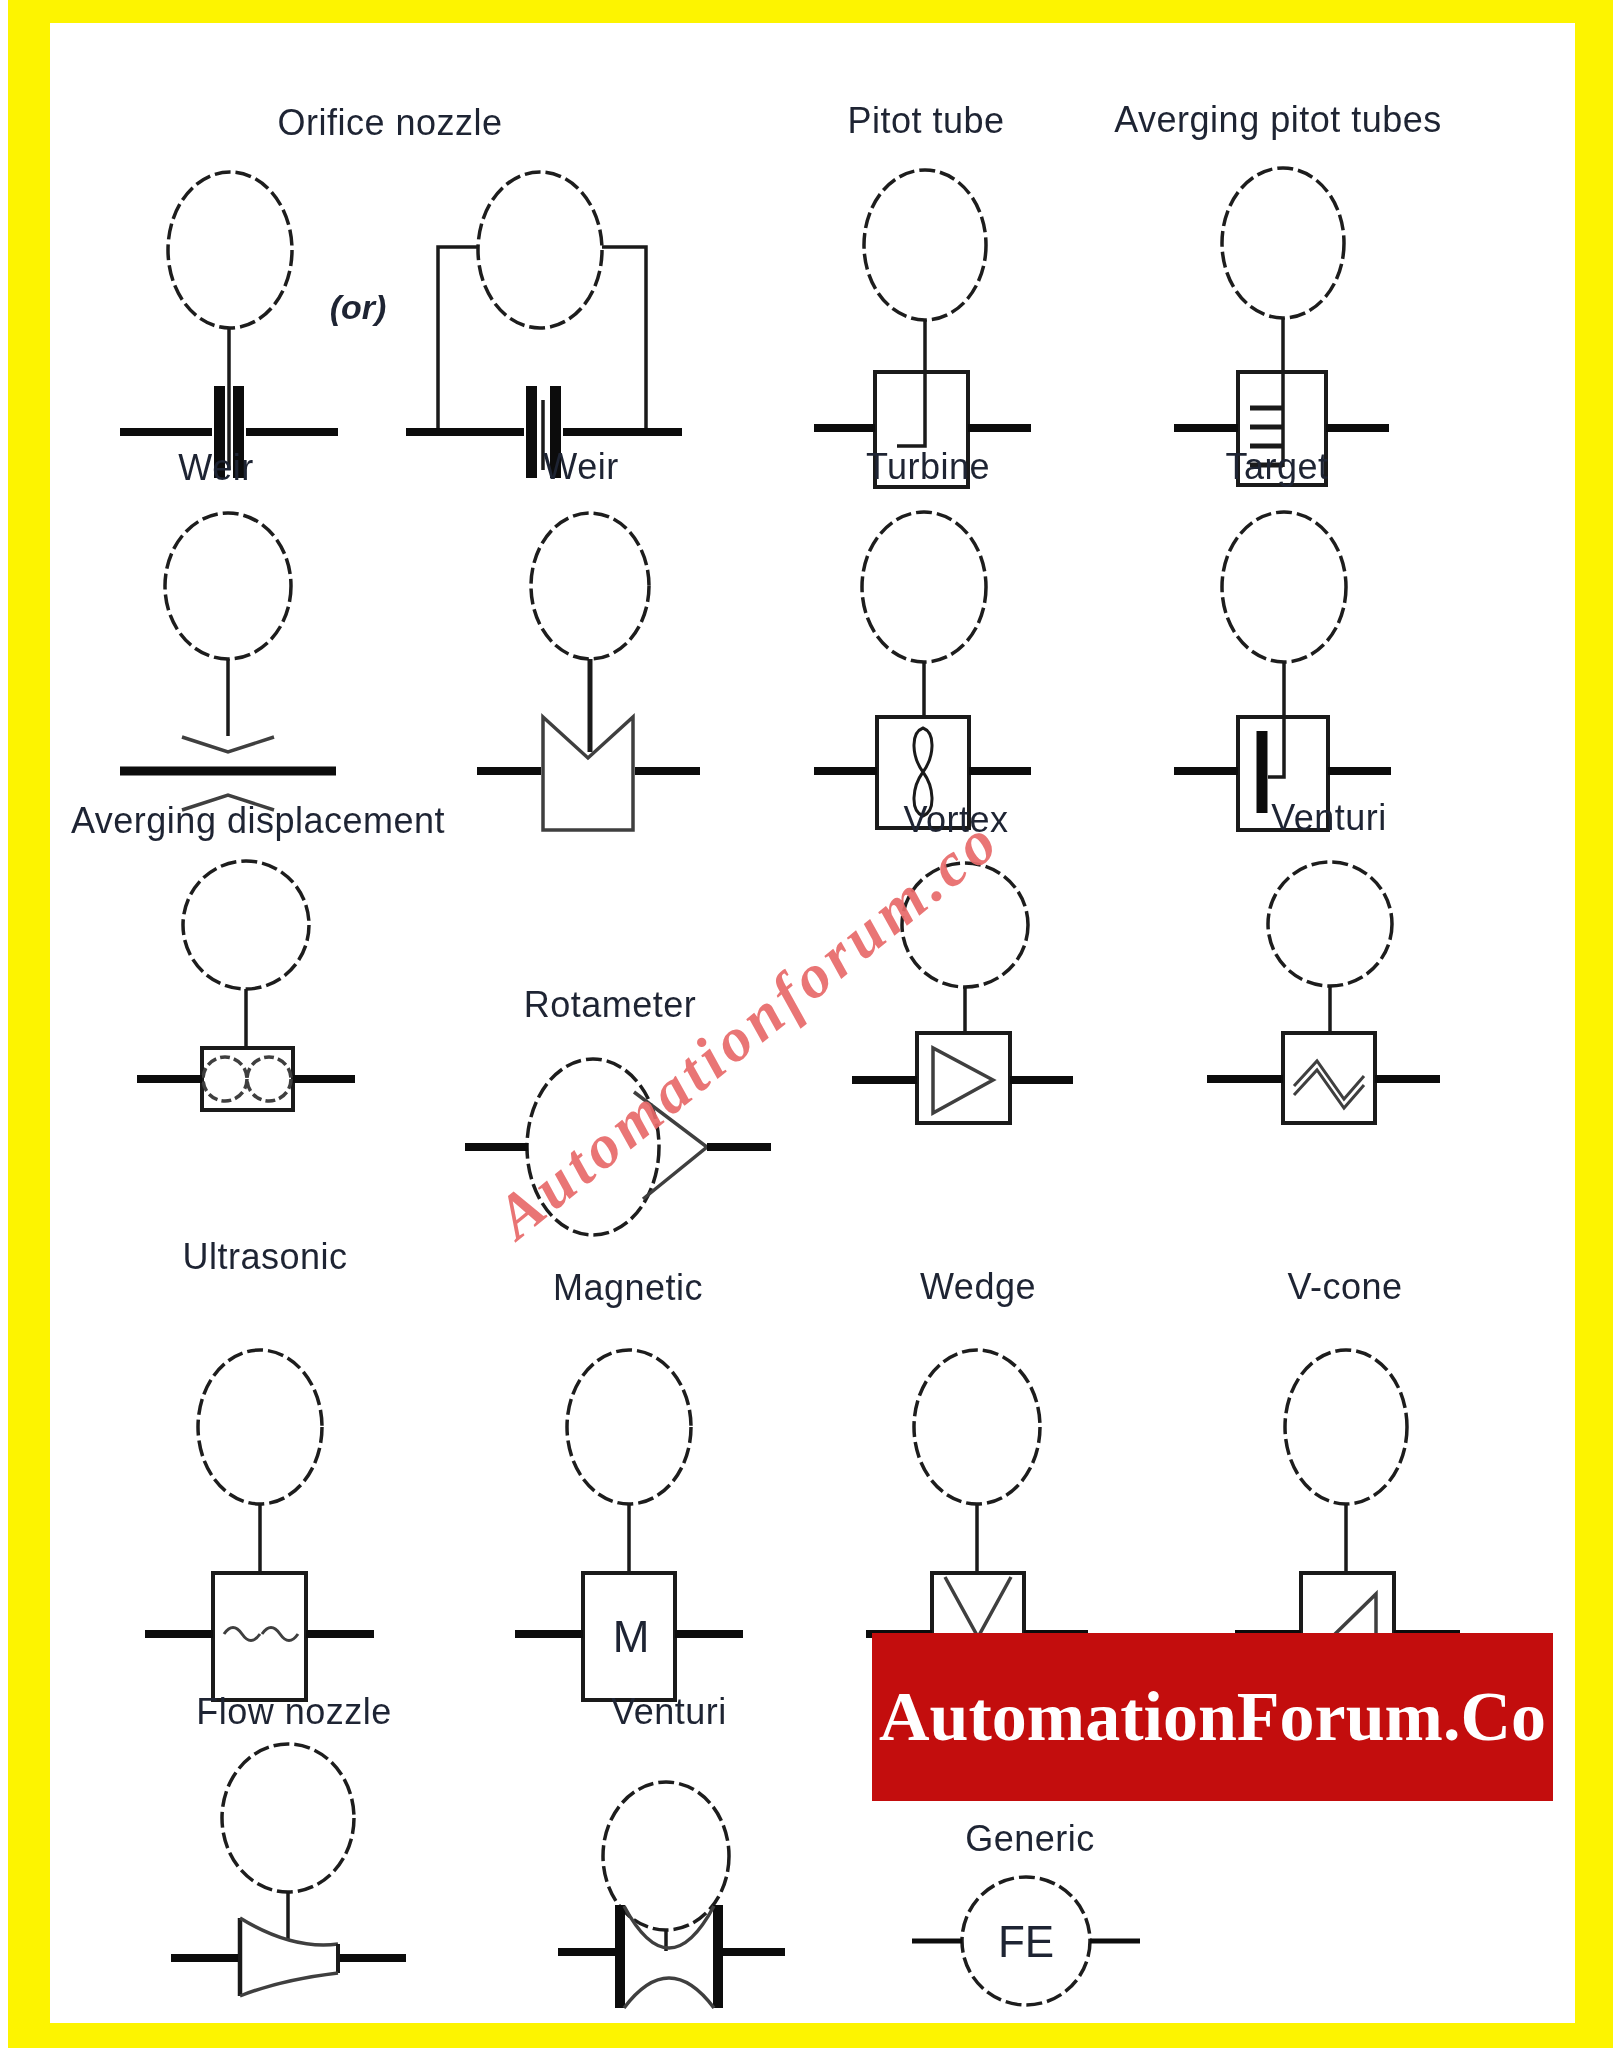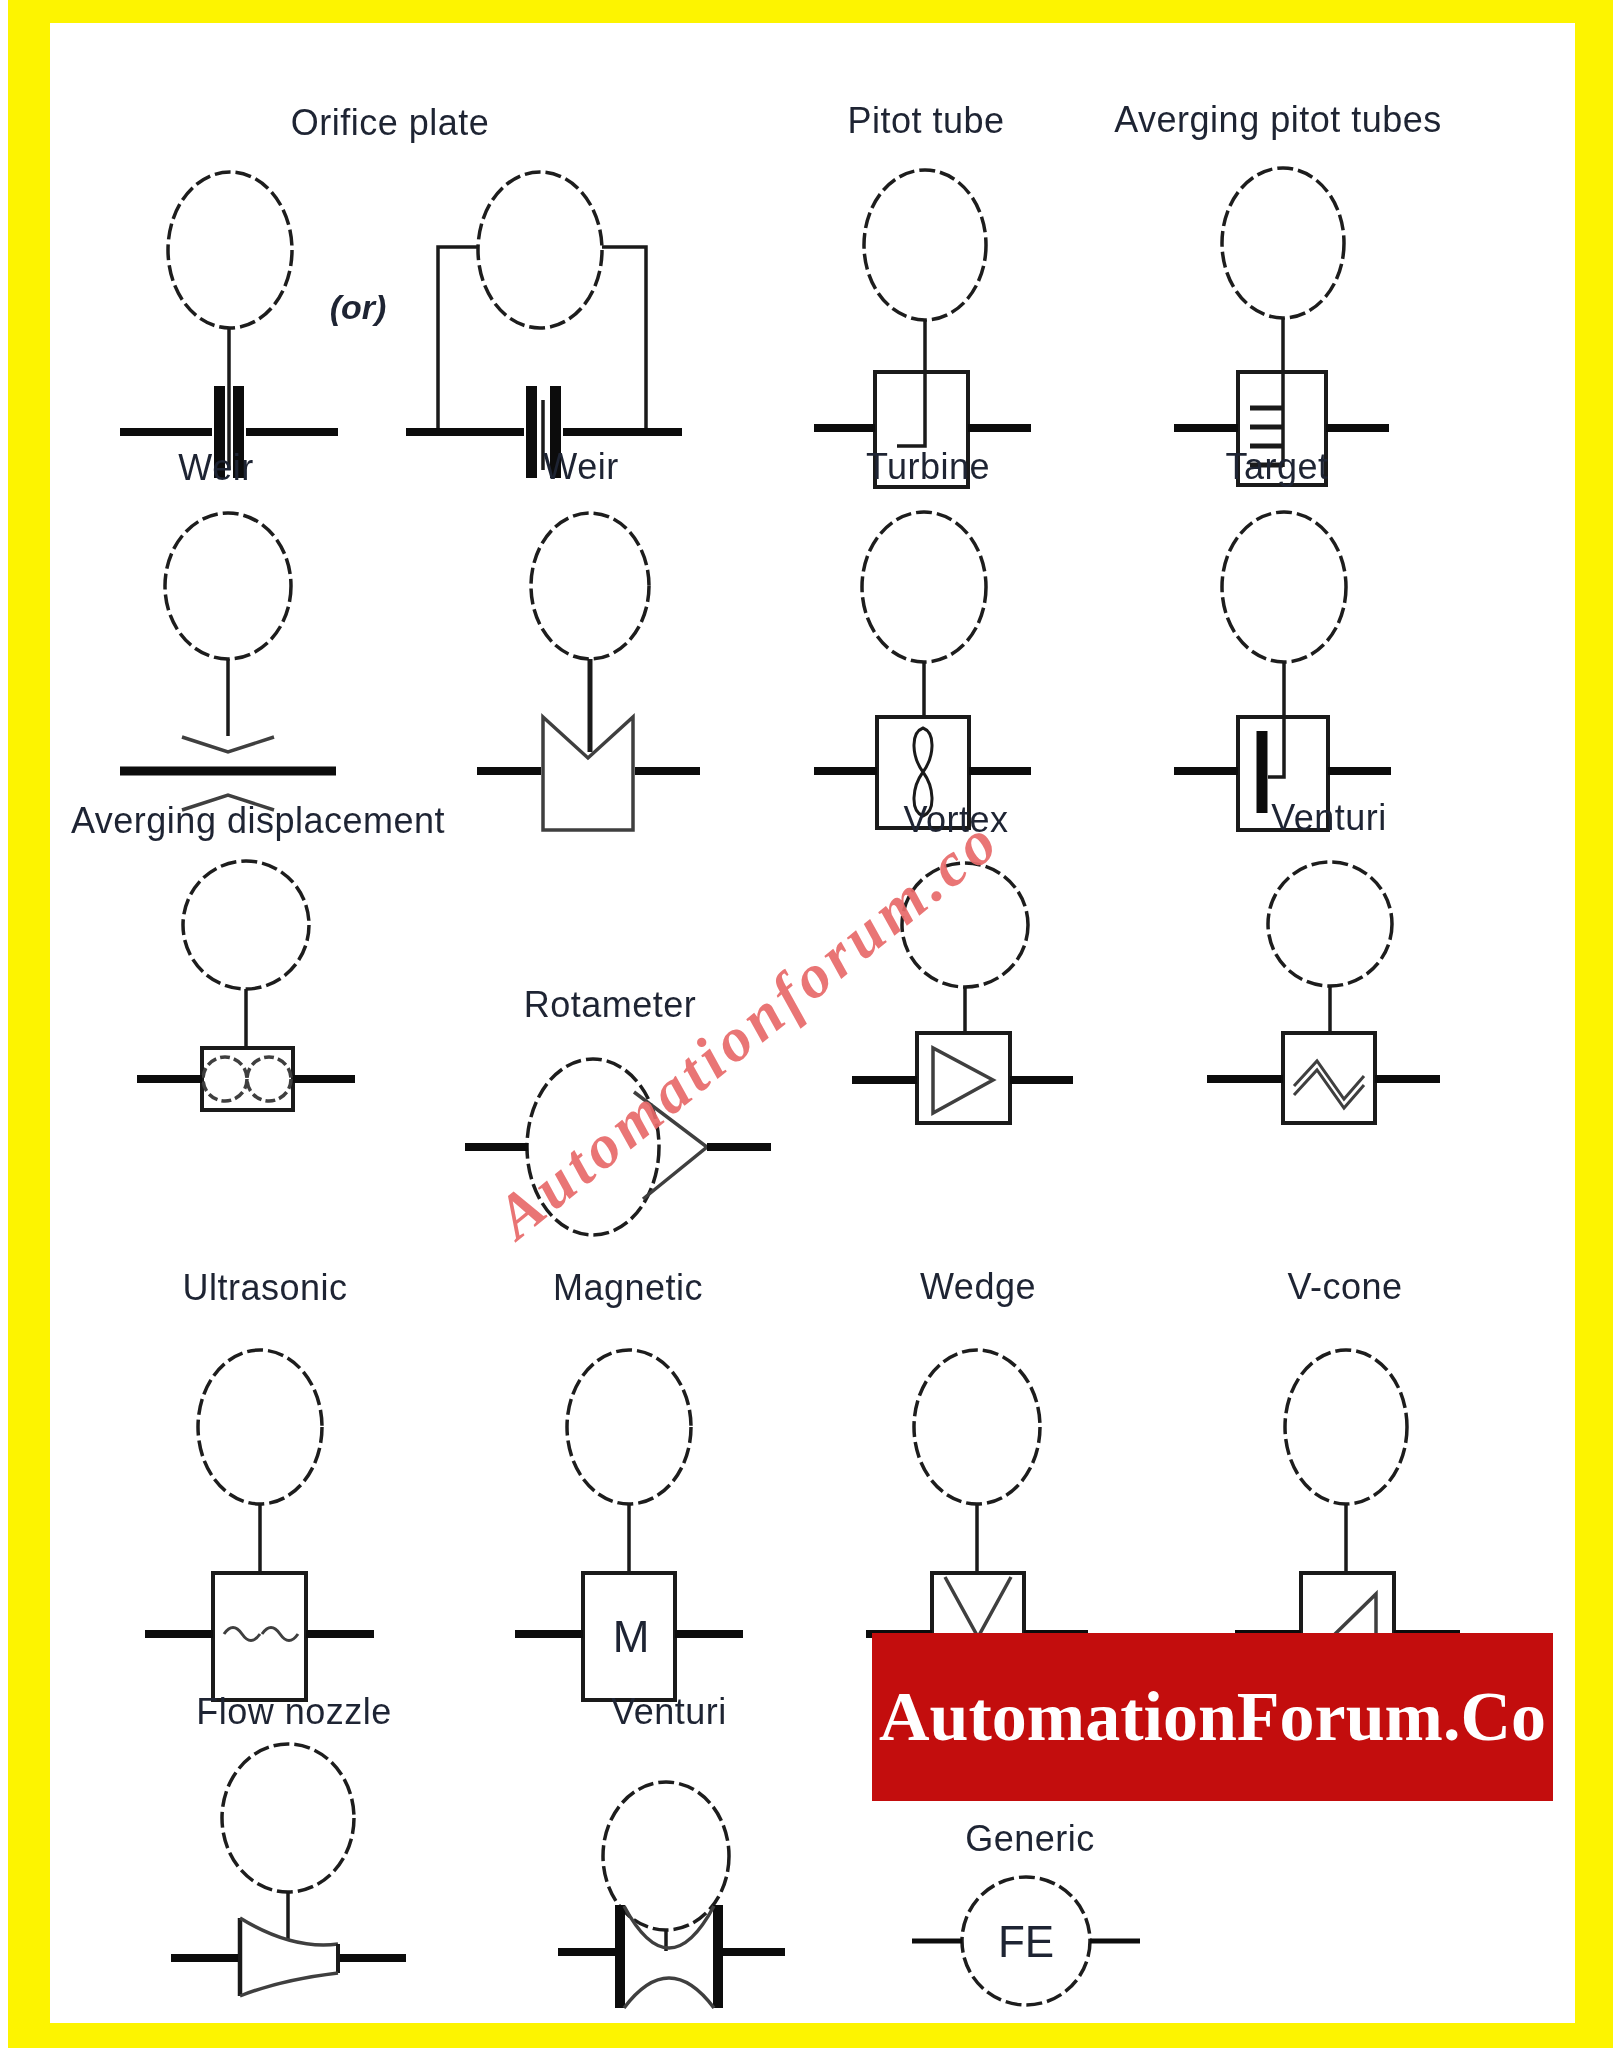--- a/index.html
+++ b/index.html
@@ -230,36 +230,36 @@
     <path class="flow" d="M723,1952 H785"></path>
   </g>
 
   <g>
     <ellipse class="bubble" cx="1026" cy="1941" rx="64" ry="64"></ellipse>
     <path class="flow5" d="M912,1941 H962"></path>
     <path class="flow5" d="M1090,1941 H1140"></path>
   </g>
 </svg>
 
-<div class="lbl" style="left:390px;top:102px">Orifice plate</div>
+<div class="lbl" style="left:390px;top:102px">Orifice nozzle</div>
 <div class="or-lbl" style="left:358px;top:288px">(or)</div>
 <div class="lbl" style="left:926px;top:100px">Pitot tube</div>
 <div class="lbl" style="left:1278px;top:99px">Averging pitot tubes</div>
 
 <div class="lbl" style="left:216px;top:447px">Weir</div>
 <div class="lbl" style="left:581px;top:446px">Weir</div>
 <div class="lbl" style="left:928px;top:446px">Turbine</div>
 <div class="lbl" style="left:1277px;top:446px">Target</div>
 
 <div class="lbl" style="left:258px;top:800px">Averging displacement</div>
 <div class="lbl" style="left:610px;top:984px">Rotameter</div>
 <div class="lbl" style="left:956px;top:799px">Vortex</div>
 <div class="lbl" style="left:1329px;top:797px">Venturi</div>
 
-<div class="lbl" style="left:265px;top:1267px">Ultrasonic</div>
+<div class="lbl" style="left:265px;top:1236px">Ultrasonic</div>
 <div class="lbl" style="left:628px;top:1267px">Magnetic</div>
 <div class="lbl" style="left:978px;top:1266px">Wedge</div>
 <div class="lbl" style="left:1345px;top:1266px">V-cone</div>
 
 <div class="lbl" style="left:294px;top:1691px">Flow nozzle</div>
 <div class="lbl" style="left:669px;top:1691px">Venturi</div>
 <div class="lbl" style="left:1030px;top:1818px">Generic</div>
 
 <div class="glyph" style="left:631px;top:1637px">M</div>
 <div class="glyph" style="left:1026px;top:1942px">FE</div>

